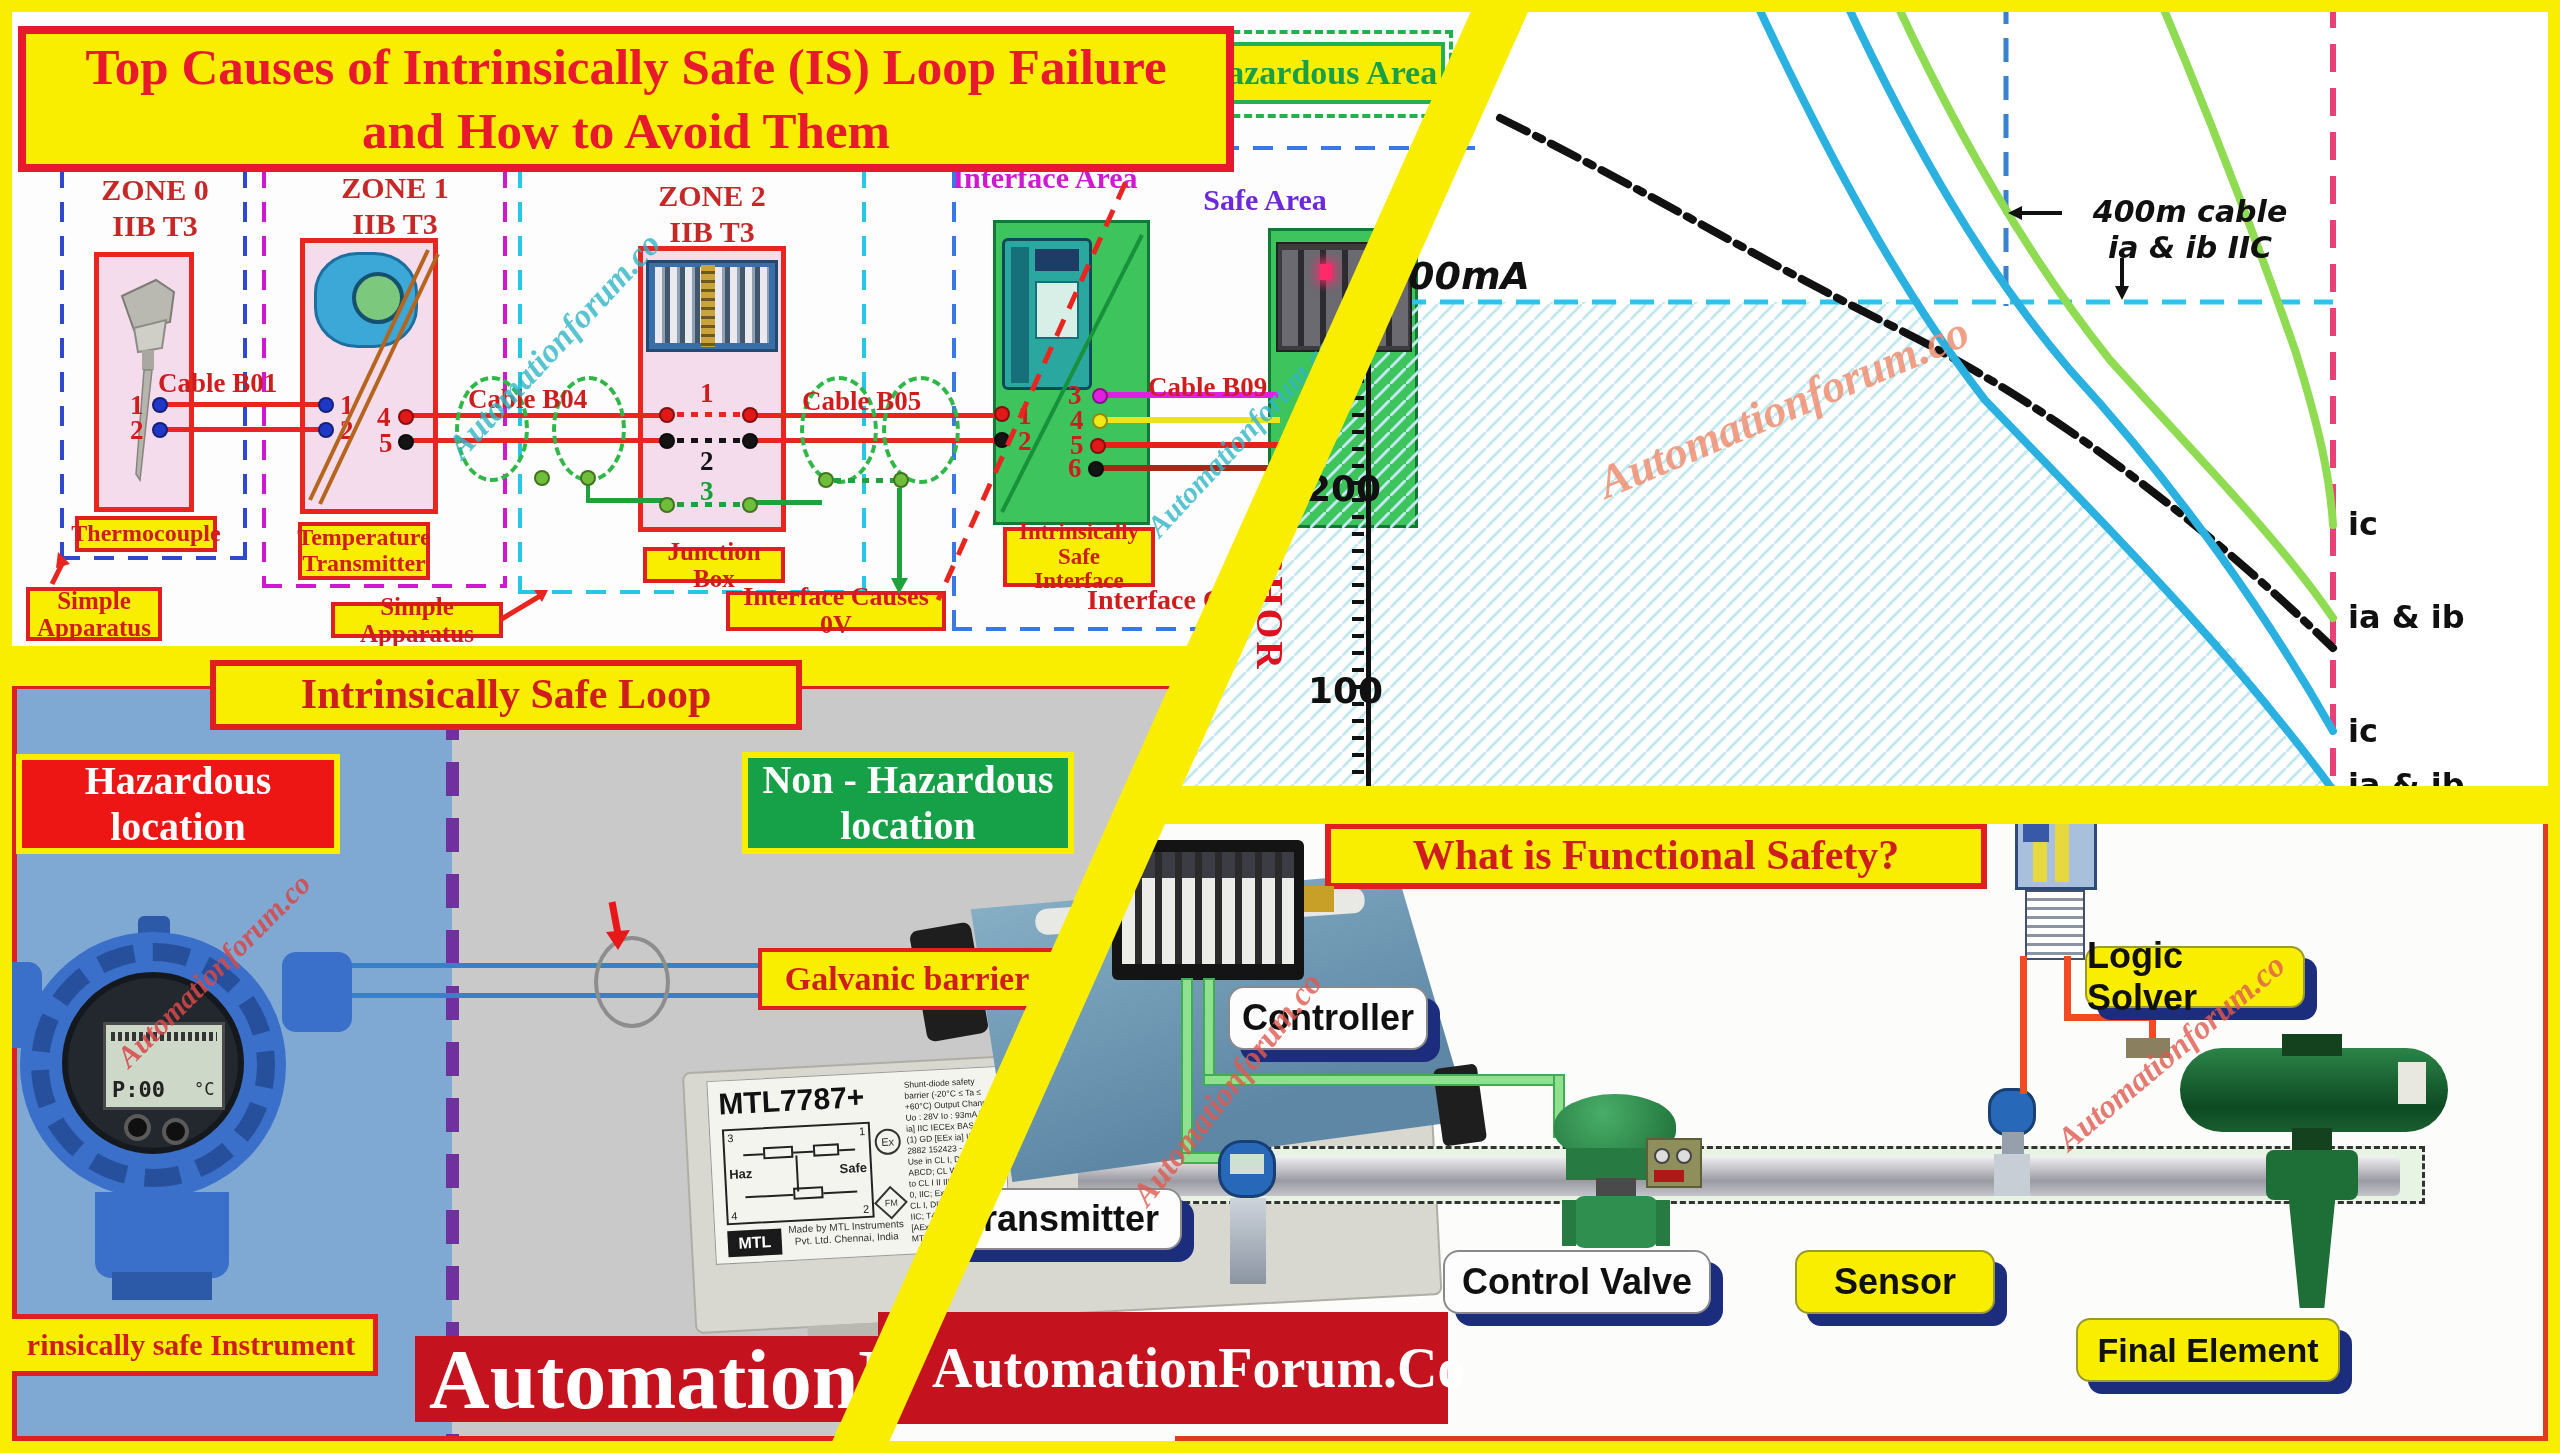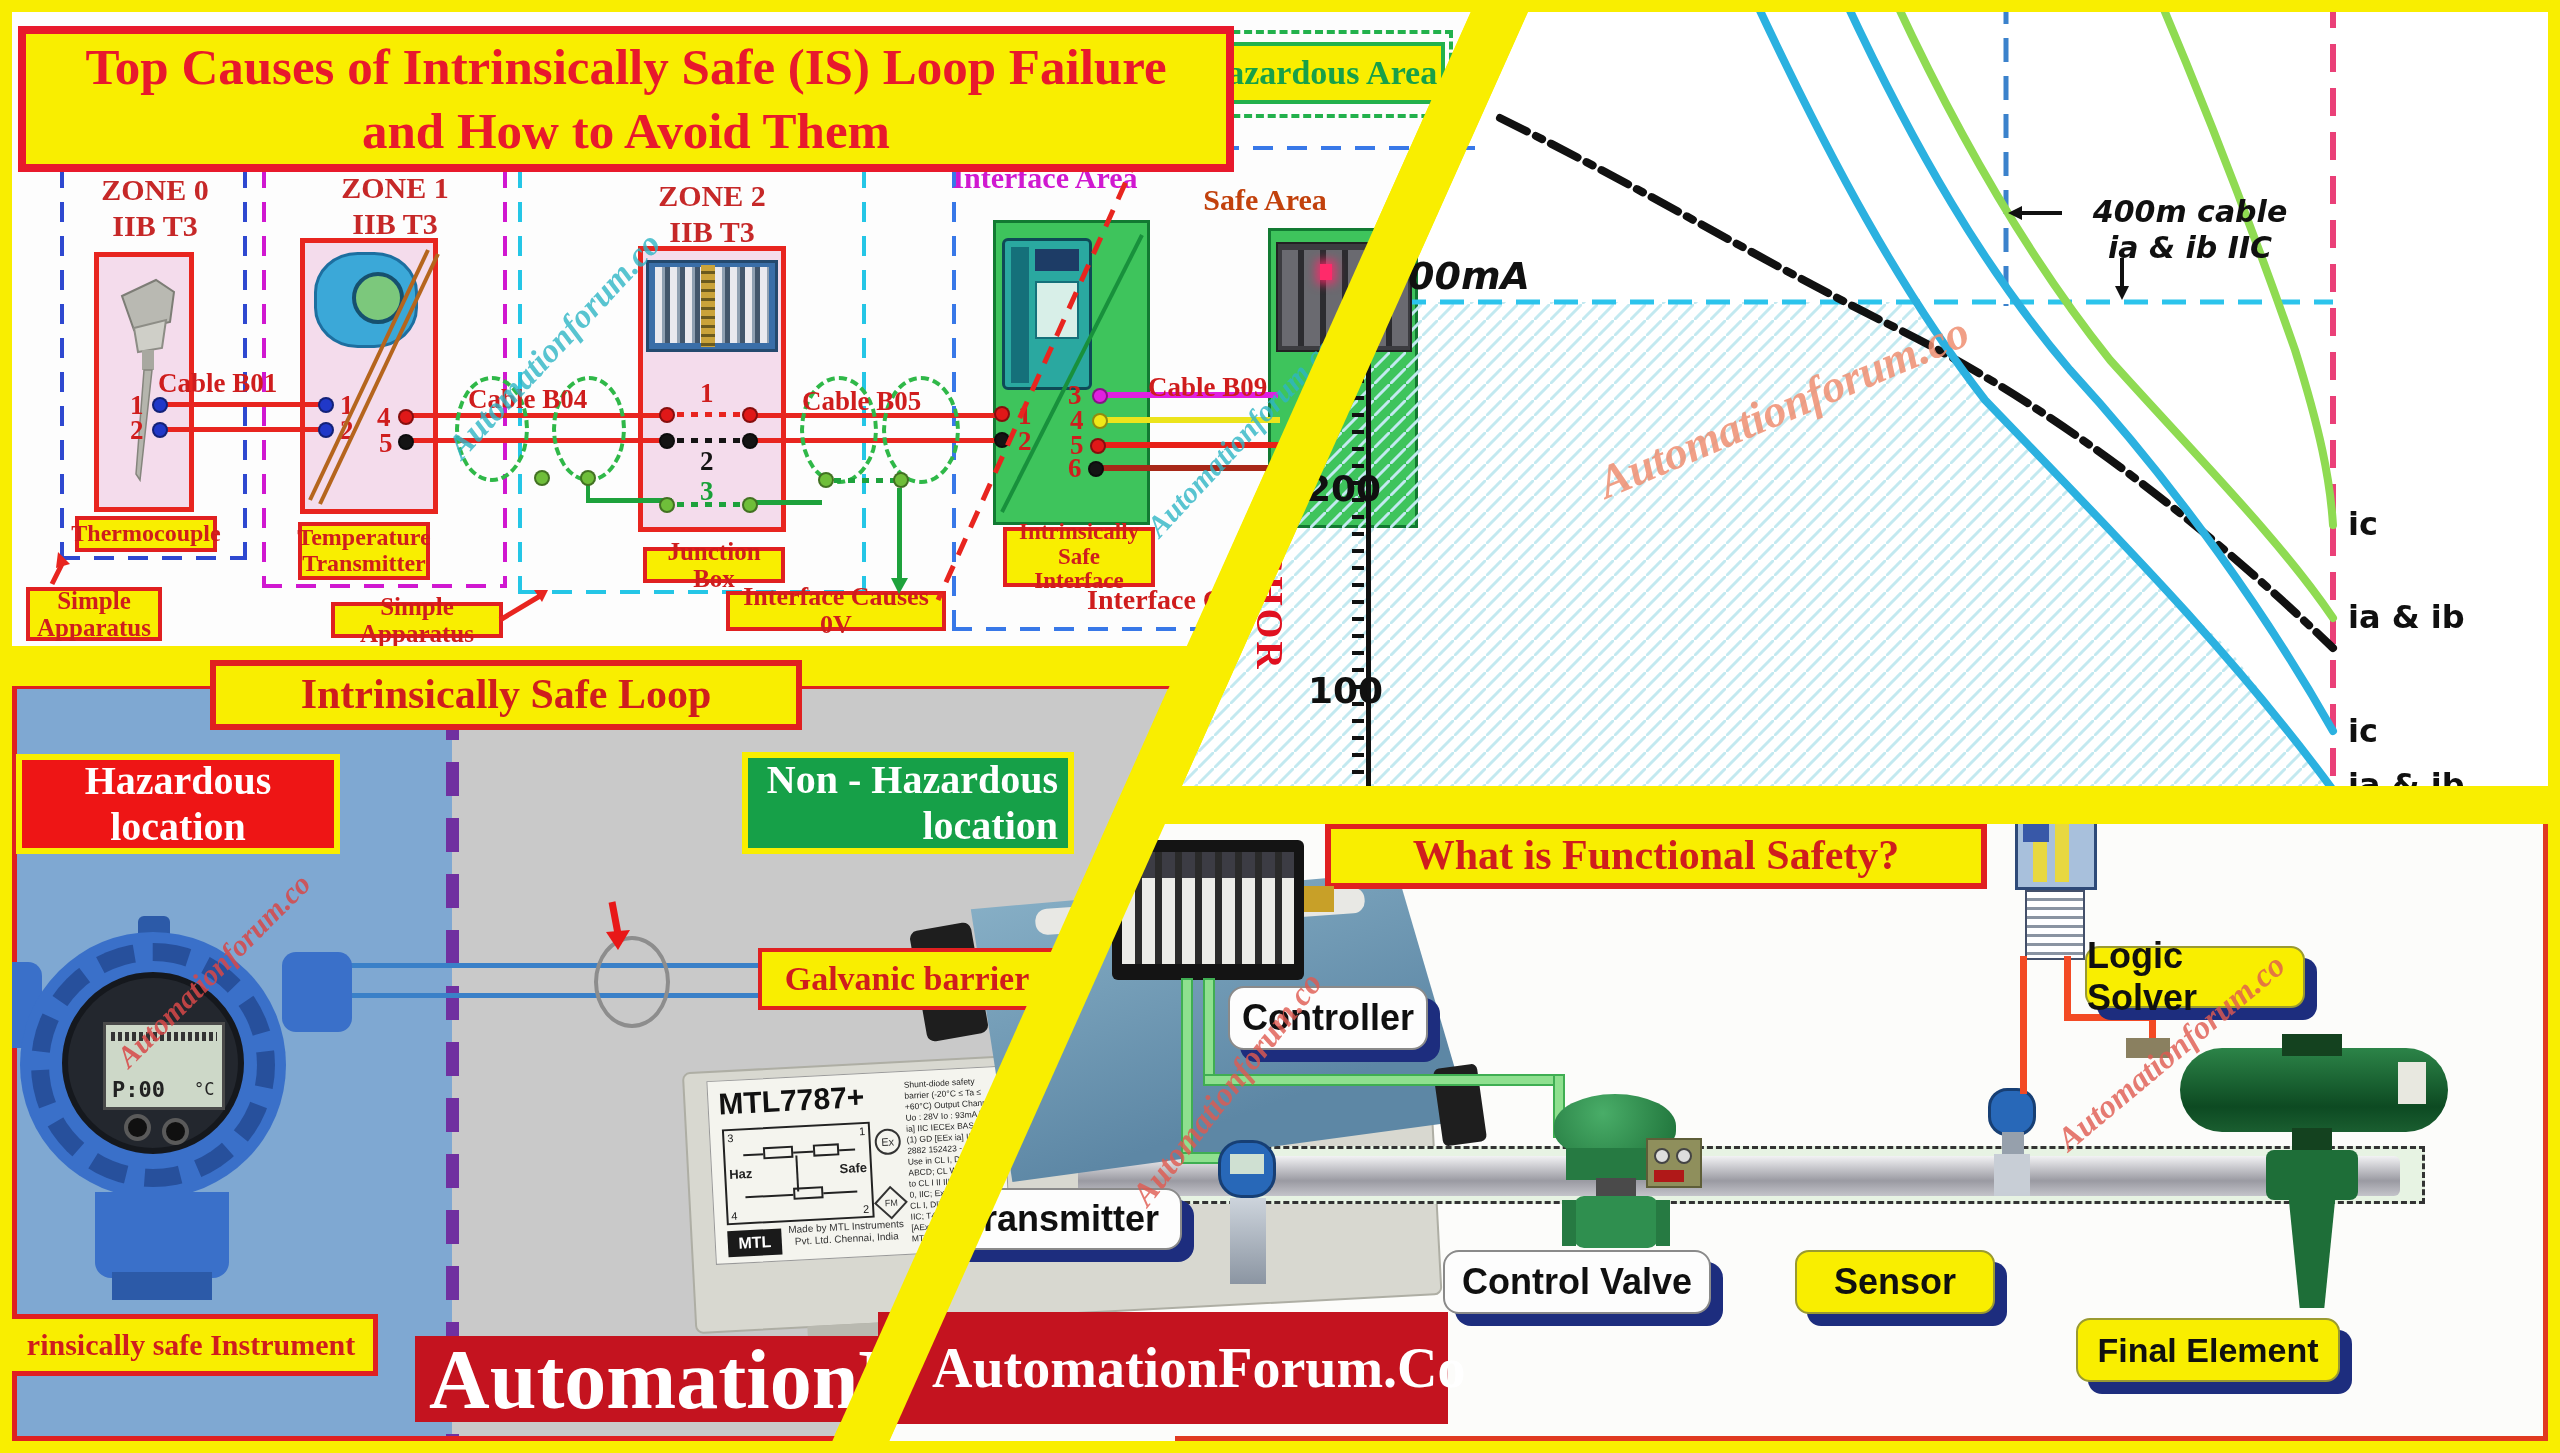--- a/index.html
+++ b/index.html
@@ -84,21 +84,21 @@
   <div class="dv dv-blue2" style="left:952px;top:168px;height:462px;"></div>
   <div class="dh dh-blue2" style="left:952px;top:627px;width:275px;"></div>
 
   <div class="abs" style="left:1185px;top:30px;width:268px;height:88px;border:4px dashed #22b14c;z-index:1;"></div>
   <div class="abs" style="left:1193px;top:42px;width:252px;height:62px;background:#f9ee00;border:4px solid #22b14c;
               color:#18a048;font-weight:bold;font-size:34px;display:flex;align-items:center;justify-content:center;z-index:1;">
     <span>Hazardous Area</span>
   </div>
   <div class="dh dh-blue2" style="left:1185px;top:146px;width:290px;"></div>
   <div class="zone" style="left:920px;top:160px;width:250px;color:#d018d0;font-size:30px;">Interface Area</div>
-  <div class="zone" style="left:1185px;top:182px;width:160px;color:#c2410c;font-size:30px;">Safe Area</div>
+  <div class="zone" style="left:1185px;top:182px;width:160px;color:#6d28d9;font-size:30px;">Safe Area</div>
 
   <div class="zone" style="left:88px;top:172px;width:134px;">
     <span>ZONE 0</span><br>
     <span>IIB T3</span>
   </div>
   <div class="zone" style="left:328px;top:170px;width:134px;">
     <span>ZONE 1</span><br>
     <span>IIB T3</span>
   </div>
   <div class="zone" style="left:645px;top:178px;width:134px;">
@@ -274,21 +274,21 @@
     <span>Intrinsically Safe Loop</span>
     </div>
 
   <div class="abs" style="left:16px;top:754px;width:324px;height:100px;background:#ee1515;border:6px solid #f9ee00;box-sizing:border-box;
               color:#fff;font-weight:bold;font-size:40px;line-height:46px;text-align:center;display:flex;align-items:center;justify-content:center;z-index:2;">
     <span style="width:240px;">Hazardous location</span>
     </div>
 
   <div class="abs" style="left:742px;top:752px;width:332px;height:102px;background:#16a048;border:6px solid #f9ee00;box-sizing:border-box;
               color:#fff;font-weight:bold;font-size:40px;line-height:46px;text-align:center;display:flex;align-items:center;justify-content:center;z-index:2;">
-    <span style="width:300px;text-align:right;">Non - Hazardous location</span>
+    <span style="width:300px;">Non - Hazardous location</span>
     </div>
 
 
   <div class="abs" style="left:340px;top:963px;width:616px;height:5px;background:#3a80c8;z-index:2;"></div>
   <div class="abs" style="left:340px;top:993px;width:616px;height:5px;background:#3a80c8;z-index:2;"></div>
   <div class="abs" style="left:594px;top:936px;width:76px;height:92px;border:4px solid #8d8d8d;border-radius:50%;z-index:2;"></div>
 
   <div class="abs" style="left:0;top:900px;width:460px;height:420px;z-index:2;">
     <div class="abs" style="left:0;top:62px;width:42px;height:86px;background:#3a70c9;border-radius:0 14px 14px 0;"></div>
     <div class="abs" style="left:282px;top:52px;width:70px;height:80px;background:#3a70c9;border-radius:14px;"></div>

